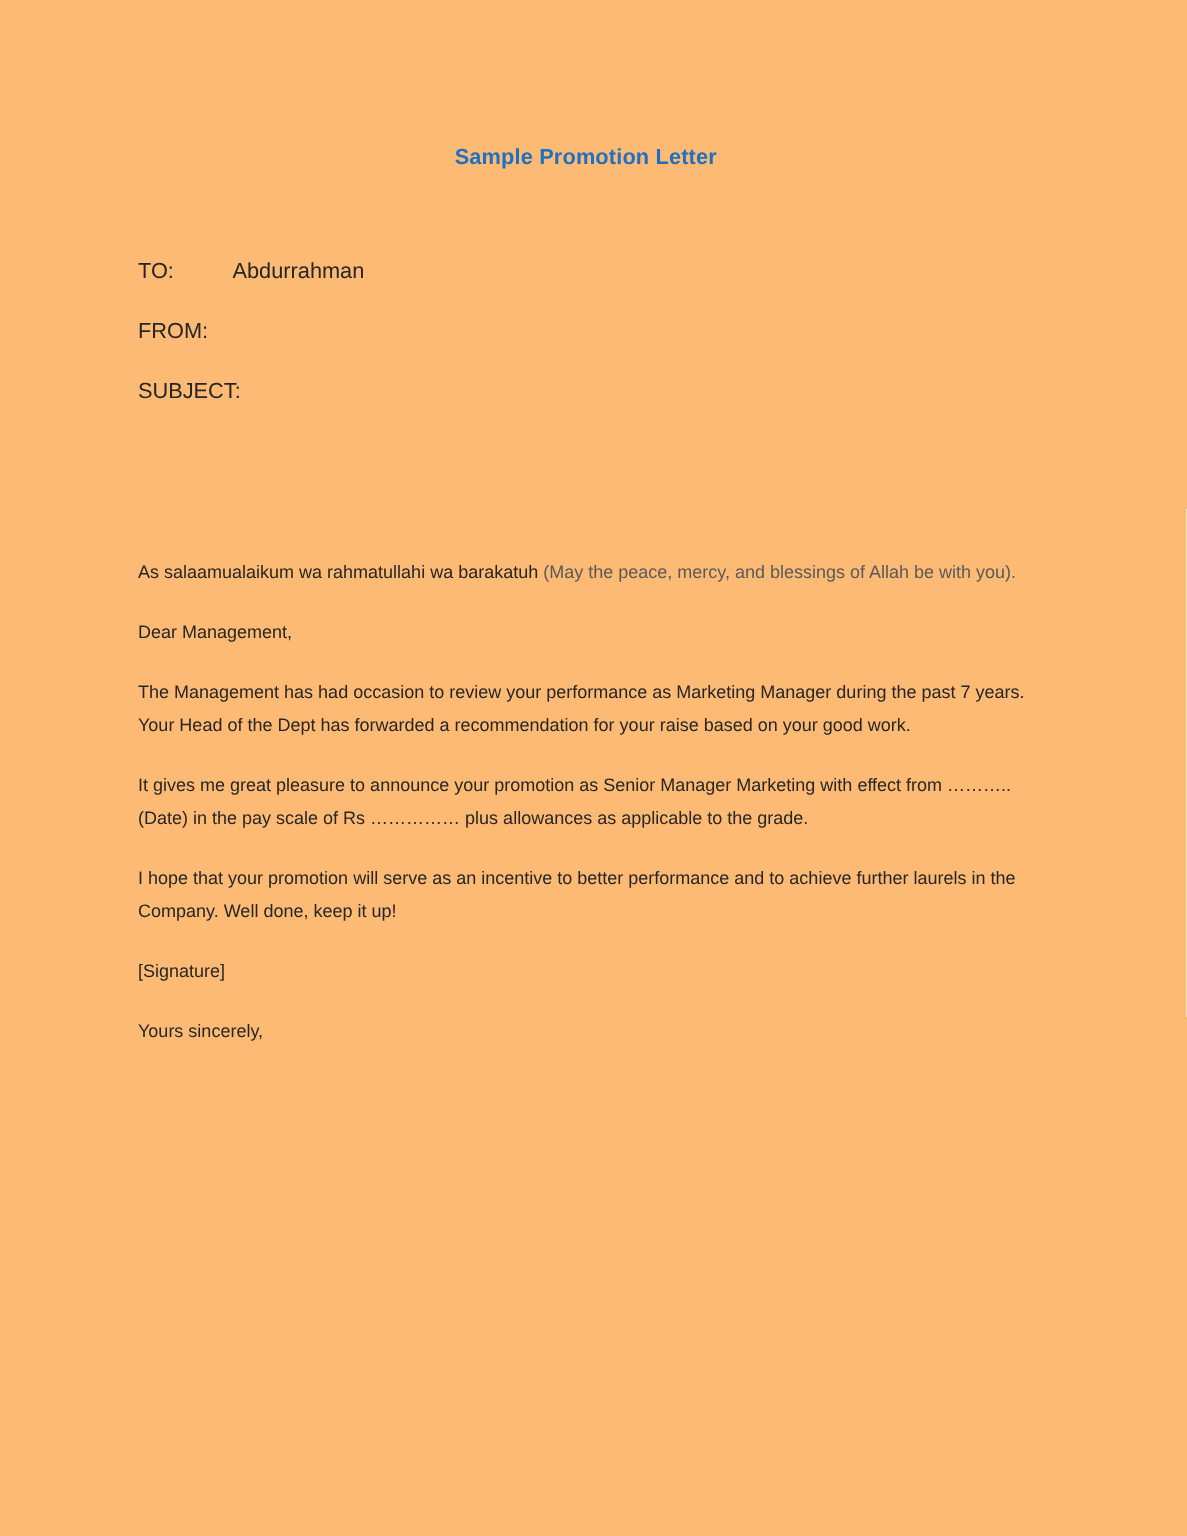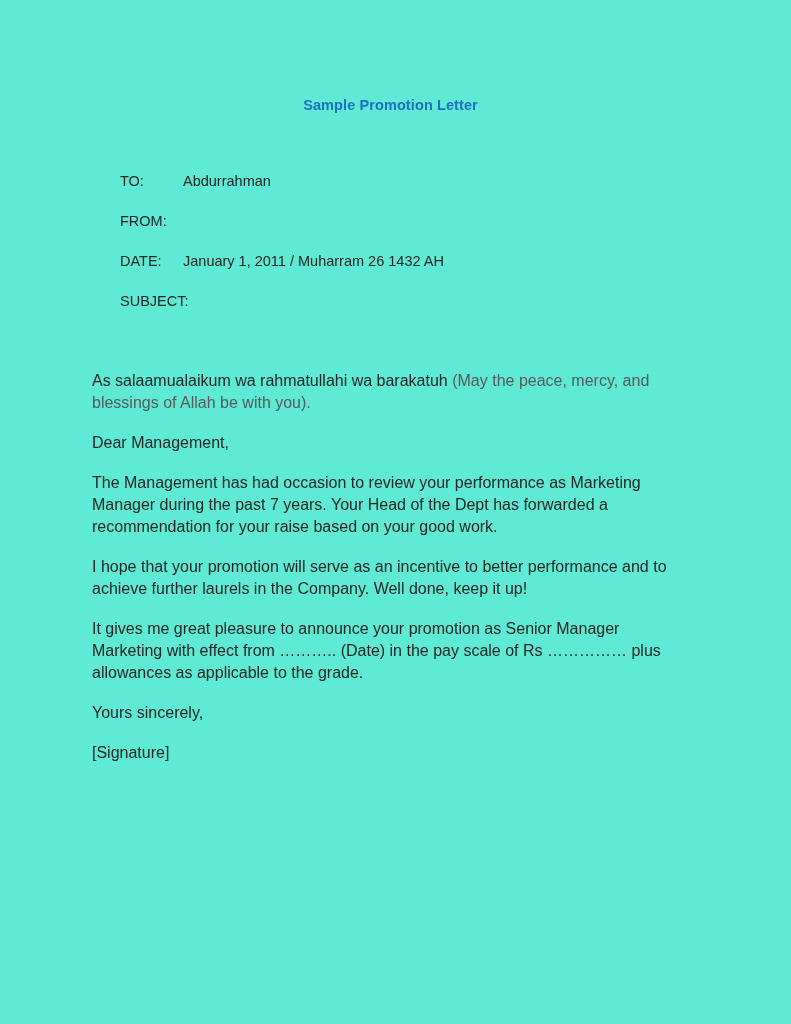--- a/index.html
+++ b/index.html
@@ -12,21 +12,21 @@
     height: 1024px;
     font-family: "Liberation Sans", sans-serif;
     color: #262626;
     -webkit-font-smoothing: antialiased;
   }
 
   .page {
     position: relative;
     width: 791px;
     height: 1024px;
-    background: #5eead4;
+    background: #fdba74;
     overflow: hidden;
   }
 
   .content {
     position: absolute;
     left: 92px;
     top: 0;
     width: 597px;
   }
 
@@ -52,21 +52,20 @@
     width: 597px;
   }
 
   .meta-row {
     display: flex;
     align-items: baseline;
     height: 40px;
     font-size: 14.5px;
     line-height: 22px;
     color: #262626;
-    margin-left: 28px;
   }
 
   .meta-label {
     width: 63px;
     flex: 0 0 63px;
     white-space: nowrap;
   }
 
   .meta-value {
     flex: 1 1 auto;
@@ -76,21 +75,21 @@
   .body-block {
     position: absolute;
     top: 370px;
     left: 0;
     width: 597px;
   }
 
   p.para {
     margin: 0 0 18px 0;
     padding: 0;
-    font-size: 16px;
+    font-size: 12px;
     line-height: 22px;
     color: #262626;
     text-align: left;
   }
 
   p.para:last-child {
     margin-bottom: 0;
   }
 
   .muted {
@@ -110,46 +109,42 @@
 
       <div class="meta-row">
         <span class="meta-label">TO:</span>
         <span class="meta-value">Abdurrahman</span>
       </div>
 
       <div class="meta-row">
         <span class="meta-label">FROM:</span>
       </div>
 
-      <div class="meta-row">
-        <span class="meta-label">DATE:</span>
-        <span class="meta-value">January 1, 2011 / Muharram 26 1432 AH</span>
-      </div>
 
       <div class="meta-row">
         <span class="meta-label">SUBJECT:</span>
       </div>
 
     </div>
 
     <div class="body-block">
 
       <p class="para"><span>As salaamualaikum wa rahmatullahi wa barakatuh </span><span class="muted">(May the peace, mercy, and blessings of Allah be with you).</span></p>
 
       <p class="para">Dear Management,</p>
 
       <p class="para">The Management has had occasion to review your performance as Marketing Manager during the past 7 years. Your Head of the Dept has forwarded a recommendation for your raise based on your good work.</p>
 
+      <p class="para">It gives me great pleasure to announce your promotion as Senior Manager Marketing with effect from ……….. (Date) in the pay scale of Rs …………… plus allowances as applicable to the grade.</p>
+
       <p class="para">I hope that your promotion will serve as an incentive to better performance and to achieve further laurels in the Company. Well done, keep it up!</p>
-
-      <p class="para">It gives me great pleasure to announce your promotion as Senior Manager Marketing with effect from ……….. (Date) in the pay scale of Rs …………… plus allowances as applicable to the grade.</p>
 
 
 
+      <p class="para">[Signature]</p>
+
       <p class="para">Yours sincerely,</p>
-
-      <p class="para">[Signature]</p>
 
     </div>
 
   </div>
 
 </div>
 
 </body></html>

